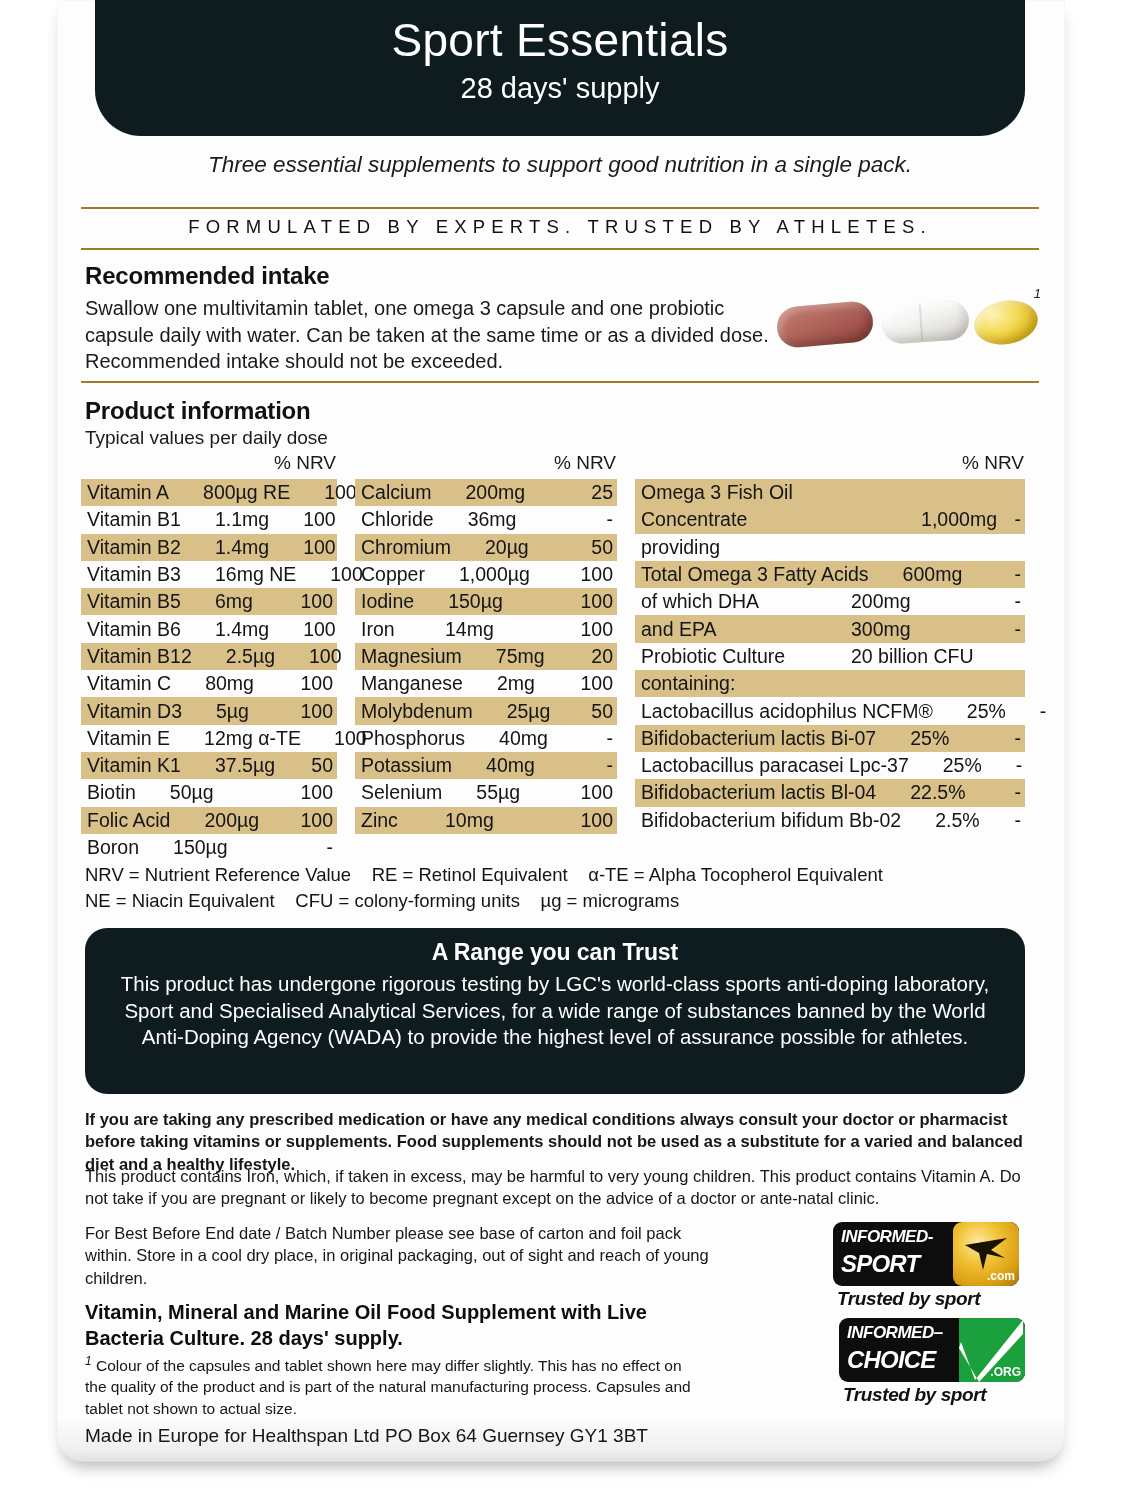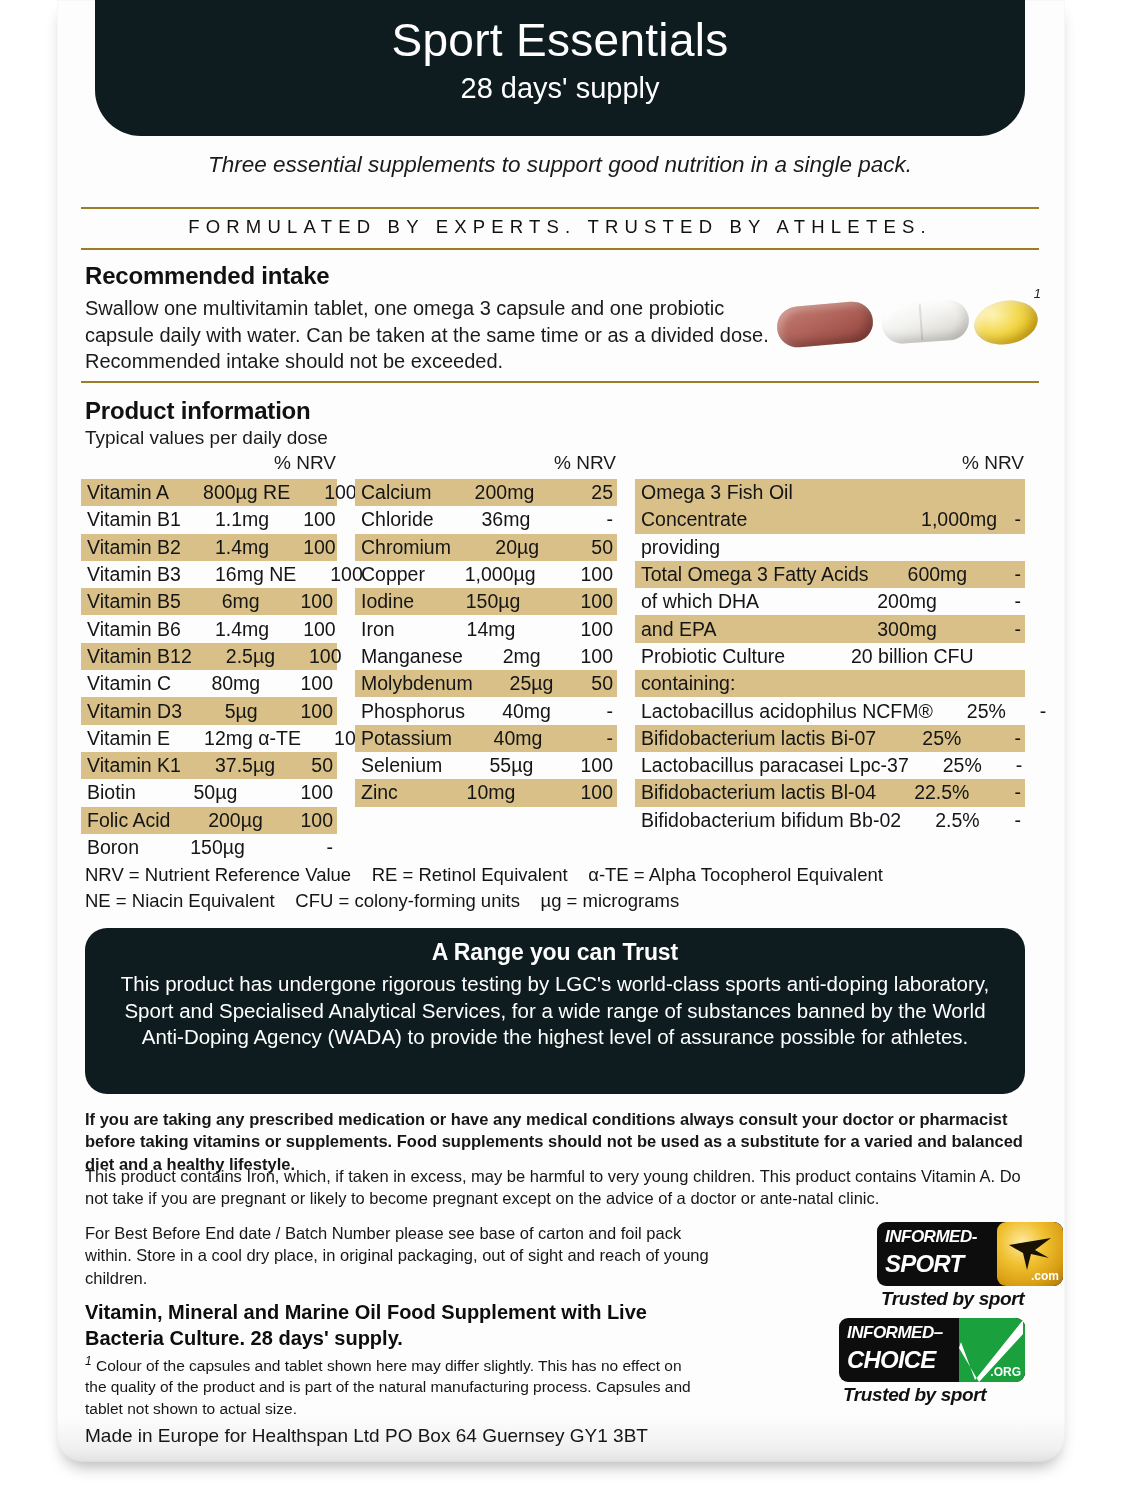--- a/index.html
+++ b/index.html
@@ -140,21 +140,21 @@
   }
   .nut-row {
     display: flex; align-items: center;
     height: 27.3px;
     font-size: 19.5px; color: #151515;
     padding: 0 4px 0 6px;
     gap: 34px;
   }
   .nut-row.shaded { background: #d8c088; }
   .nut-row .nm { flex: 1 1 auto; white-space: nowrap; }
-  .nut-row .amt { text-align: center; white-space: nowrap; }
+  .nut-row .amt { text-align: left; white-space: nowrap; }
   .nut-row .nrv { text-align: right; white-space: nowrap; }
 
   .c1 .amt { width: 96px; }
   .c1 .nrv { width: 40px; }
   .c2 .amt { width: 92px; }
   .c2 .nrv { width: 42px; }
   .c3 .amt { width: 112px; }
   .c3 .nrv { width: 24px; }
 
   
@@ -204,21 +204,21 @@
   #footnote-sup {
     font-size: 12px; vertical-align: super; font-style: italic;
   }
   #made-in {
     position: absolute; left: 28px; top: 1425px;
     font-size: 19px; color: #161616;
   }
 
   
   .cert-logo { position: absolute; }
-  #informed-sport { left: 820px; top: 1222px; width: 186px; height: 92px; }
+  #informed-sport { left: 776px; top: 1222px; width: 186px; height: 92px; }
   #informed-choice { left: 782px; top: 1318px; width: 186px; height: 92px; }
   .cert-main {
     position: relative; width: 186px; height: 64px;
     border-radius: 9px; overflow: hidden;
     background: #0d0d0d;
   }
   .cert-badge {
     position: absolute; right: 0; top: 0; width: 66px; height: 64px;
   }
   #sport-badge {
@@ -387,20 +387,25 @@
           </div>
           <div class="nut-row shaded">
             <span class="nm">Iodine</span>
             <span class="amt">150µg</span>
             <span class="nrv">100</span>
           </div>
           <div class="nut-row">
             <span class="nm">Iron</span>
             <span class="amt">14mg</span>
             <span class="nrv">100</span>
+          </div>
+          <div class="nut-row shaded">
+            <span class="nm">Magnesium</span>
+            <span class="amt">75mg</span>
+            <span class="nrv">20</span>
           </div>
           <div class="nut-row">
             <span class="nm">Manganese</span>
             <span class="amt">2mg</span>
             <span class="nrv">100</span>
           </div>
           <div class="nut-row shaded">
             <span class="nm">Molybdenum</span>
             <span class="amt">25µg</span>
             <span class="nrv">50</span>

